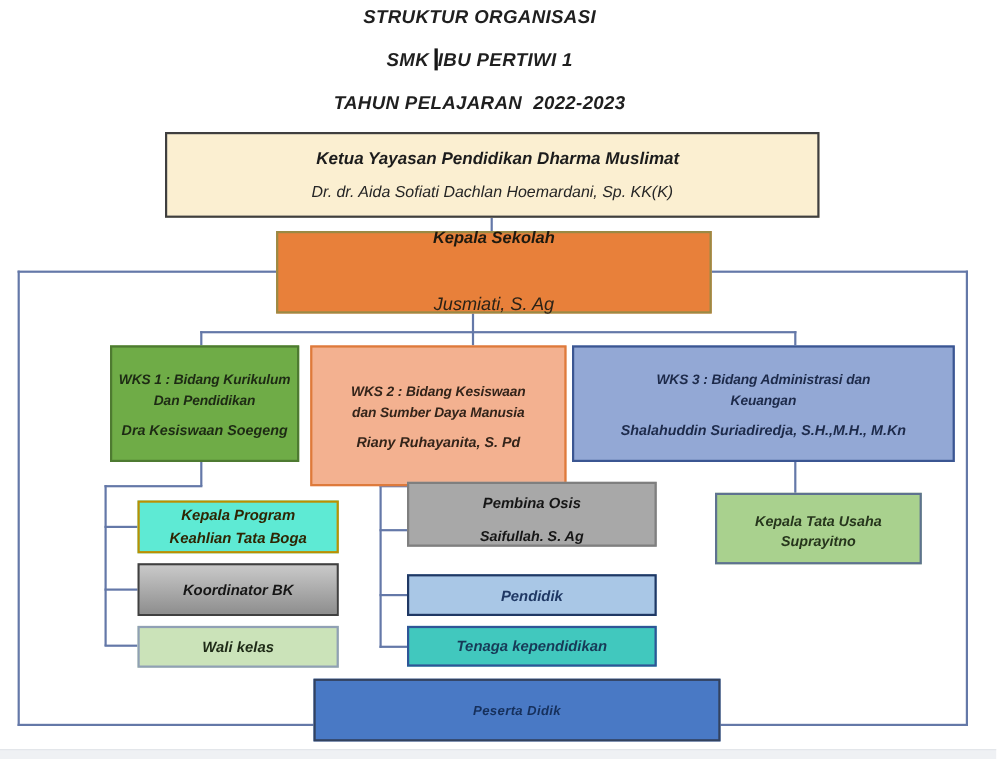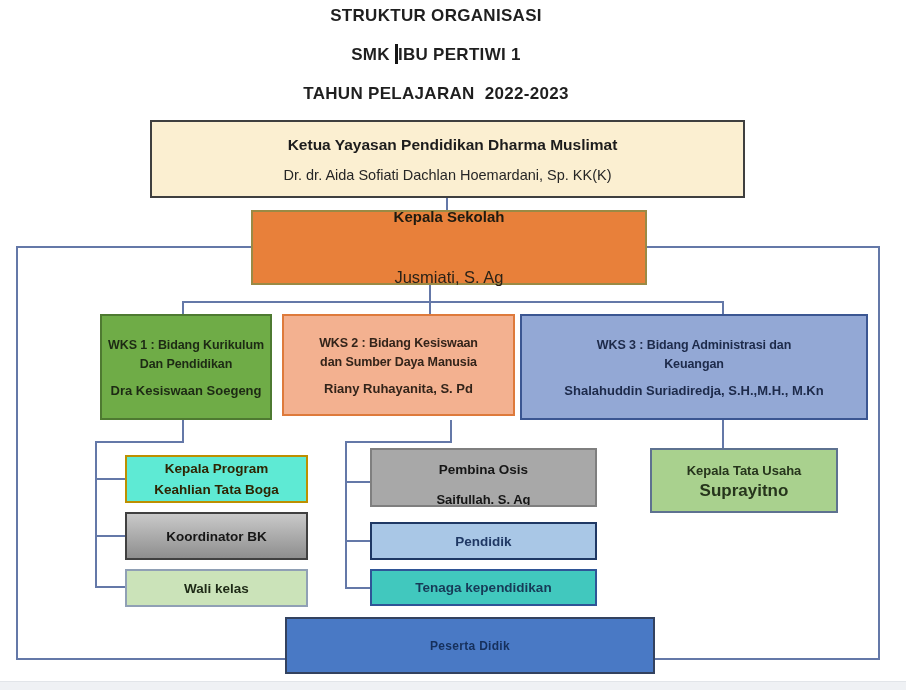--- a/index.html
+++ b/index.html
@@ -1,17 +1,17 @@
 <!DOCTYPE html>
 <html><head>
 <meta charset="utf-8">
 <style>
   html,body{margin:0;padding:0;background:#fff;}
   #stage{position:relative;width:906px;height:690px;background:#ffffff;overflow:hidden;
-         font-family:"Liberation Sans","DejaVu Sans",sans-serif;}
+         font-family:"Liberation Sans","DejaVu Sans",sans-serif;font-style:italic;}
 
   
   .title-line{position:absolute;left:0;width:872px;text-align:center;font-weight:bold;
               font-size:17px;color:#1f1f1f;letter-spacing:.3px;white-space:pre;}
   .cur{display:inline-block;width:3px;height:20px;background:#161616;
        vertical-align:-4px;margin:0 0 0 5px;}
 
   
   .node{position:absolute;box-sizing:border-box;display:flex;flex-direction:column;
         align-items:center;justify-content:center;text-align:center;white-space:nowrap;}
@@ -29,46 +29,46 @@
              border:2.5px solid #9A8A45;gap:11px;}
   #principal .bt{font-size:15px;color:#1e1a10;}
   #principal .bn{font-size:16.5px;font-weight:400;color:#2b2217;margin-top:32px;}
 
   
   .wks{gap:9px;}
   .wks .bt{font-size:12.5px;line-height:19px;letter-spacing:-.1px;}
   .wks .bn{font-size:13px;}
   #wks1{left:100px;top:314px;width:172px;height:106px;background:#6FAC47;
         border:2px solid #4E7A31;color:#1d2a14;}
-  #wks2{left:282px;top:314px;width:233px;height:102px;background:#F3B190;
+  #wks2{left:282px;top:314px;width:233px;height:128px;background:#F3B190;
         border:2px solid #DE7A3B;color:#33241a;}
   #wks3{left:520px;top:314px;width:348px;height:106px;background:#93A8D5;
         border:2px solid #3B5692;color:#1d2a4a;}
 
   
   .sub .bt{font-size:13.5px;line-height:21px;}
   #kprog{left:125px;top:455px;width:183px;height:48px;background:#5eead4;
          border:2px solid #BD8F00;color:#2f2503;}
   #kbk{left:125px;top:512px;width:183px;height:48px;
        background:linear-gradient(180deg,#c9c9c9,#8e8e8e);
        border:2px solid #404040;color:#161616;}
   #wali{left:125px;top:569px;width:183px;height:38px;background:#CBE3B9;
         border:2px solid #90A0B5;color:#1e2a16;}
-  #posis{left:370px;top:448px;width:227px;height:59px;background:#A8A8A8;
-         border:2px solid #7f7f7f;color:#161616;justify-content:center;
+  #posis{left:370px;top:438px;width:227px;height:59px;background:#A8A8A8;
+         border:2px solid #7f7f7f;color:#161616;justify-content:flex-end;
          padding-top:10px;gap:12px;overflow:hidden;}
   #posis .bn{font-size:13px;}
   #pendidik{left:370px;top:522px;width:227px;height:38px;background:#A9C7E6;
             border:2px solid #1F3864;color:#1F3864;}
   #tenaga{left:370px;top:569px;width:227px;height:37px;background:#41C8BE;
           border:2px solid #2F5597;color:#173a57;}
   #ktu{left:650px;top:448px;width:188px;height:65px;background:#A9D18E;
        border:2px solid #5E7290;color:#26351c;}
   #ktu .bt{font-size:13px;}
-  #ktu .bn{font-size:17px;}
+  #ktu .bn{font-size:13px;}
   #peserta{left:285px;top:617px;width:370px;height:57px;background:#4979C5;
            border:2px solid #33425F;color:#16305c;}
   #peserta .bt{font-size:12px;letter-spacing:.3px;}
 
   
   .line{position:absolute;background:#6478A8;}
 
   
   #bottom-strip{position:absolute;left:0;top:681px;width:906px;height:9px;
                 background:#EFF1F4;border-top:1px solid #E2E5E9;box-sizing:border-box;}

